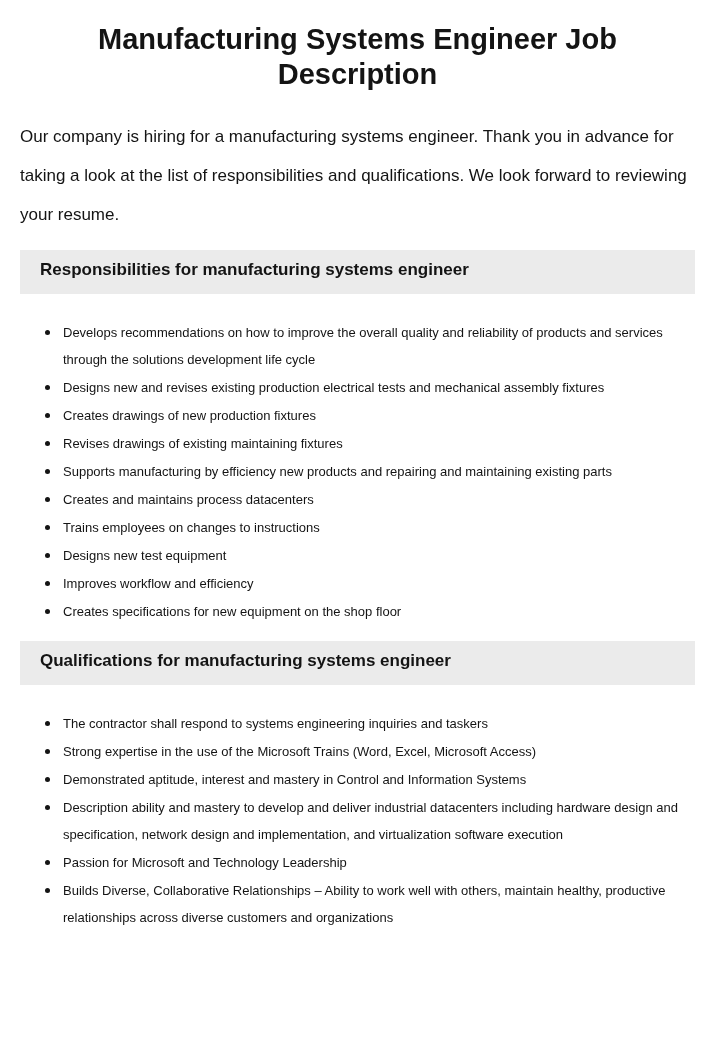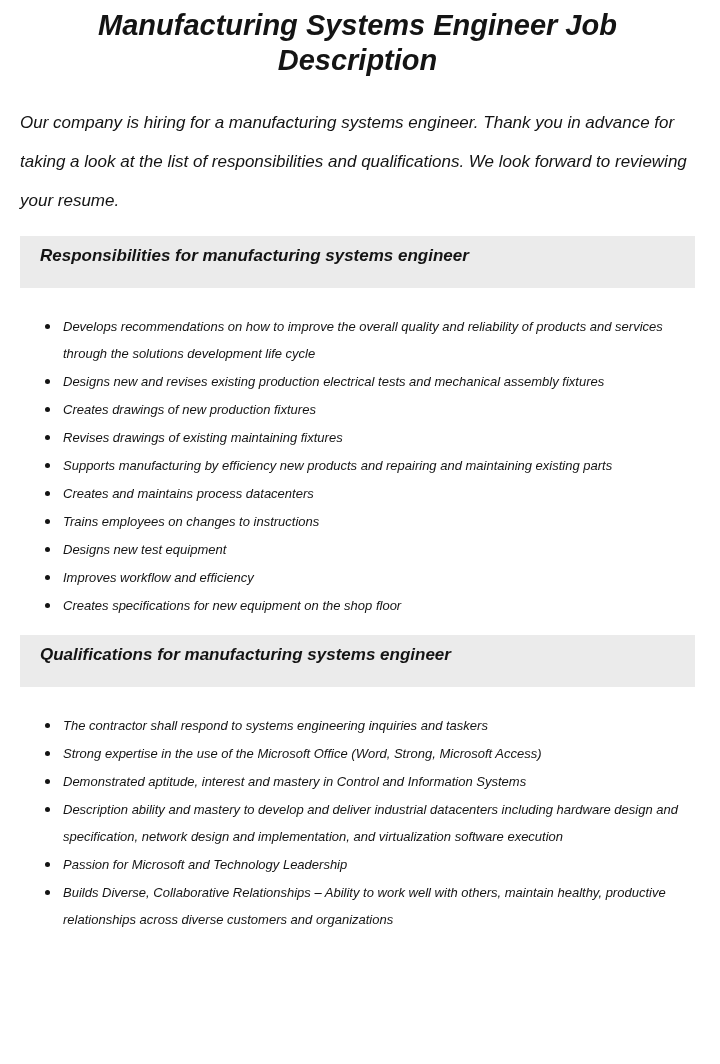--- a/index.html
+++ b/index.html
@@ -9,42 +9,41 @@
     background: #ffffff;
   }
   body {
     width: 720px;
     min-height: 1064px;
     font-family: "Liberation Sans", sans-serif;
     color: var(--text-color, #141414);
     overflow: hidden;
   }
   .page {
-    padding: 6px 25px 30px 20px;
-    font-style: italic;
+    padding: 20px 25px 30px 20px;
   }
   h1.doc-title {
     font-size: 29px;
     line-height: 35px;
     font-weight: bold;
     text-align: center;
     margin: 2px auto 0 auto;
     max-width: 600px;
     letter-spacing: 0px;
   }
   p.intro {
     font-size: 17px;
     line-height: 39px;
     margin: 25px 0 0 0;
     font-weight: normal;
   }
   .section-heading {
     margin-top: 16px;
     background: var(--heading-bg, #ebebeb);
-    height: 52px;
+    height: 44px;
     line-height: 40px;
     font-size: 17px;
     font-weight: bold;
     padding-left: 20px;
     white-space: nowrap;
     overflow: hidden;
   }
   ul.bullet-list {
     margin: 24px 0 10px 0;
     padding-left: 41px;
@@ -81,21 +80,21 @@
           <li>Designs new test equipment</li>
           <li>Improves workflow and efficiency</li>
           <li>Creates specifications for new equipment on the shop floor</li>
         </ul>
   </section>
 
   <section class="jd-section">
     <div class="section-heading">Qualifications for manufacturing systems engineer</div>
     <ul class="bullet-list">
           <li>The contractor shall respond to systems engineering inquiries and taskers</li>
-          <li>Strong expertise in the use of the Microsoft Office (Word, Strong, Microsoft Access)</li>
+          <li>Strong expertise in the use of the Microsoft Trains (Word, Excel, Microsoft Access)</li>
           <li>Demonstrated aptitude, interest and mastery in Control and Information Systems</li>
           <li>Description ability and mastery to develop and deliver industrial datacenters including hardware design and specification, network design and implementation, and virtualization software execution</li>
           <li>Passion for Microsoft and Technology Leadership</li>
           <li>Builds Diverse, Collaborative Relationships – Ability to work well with others, maintain healthy, productive relationships across diverse customers and organizations</li>
         </ul>
   </section>
 </div>
 </div>
 
 </body></html>

